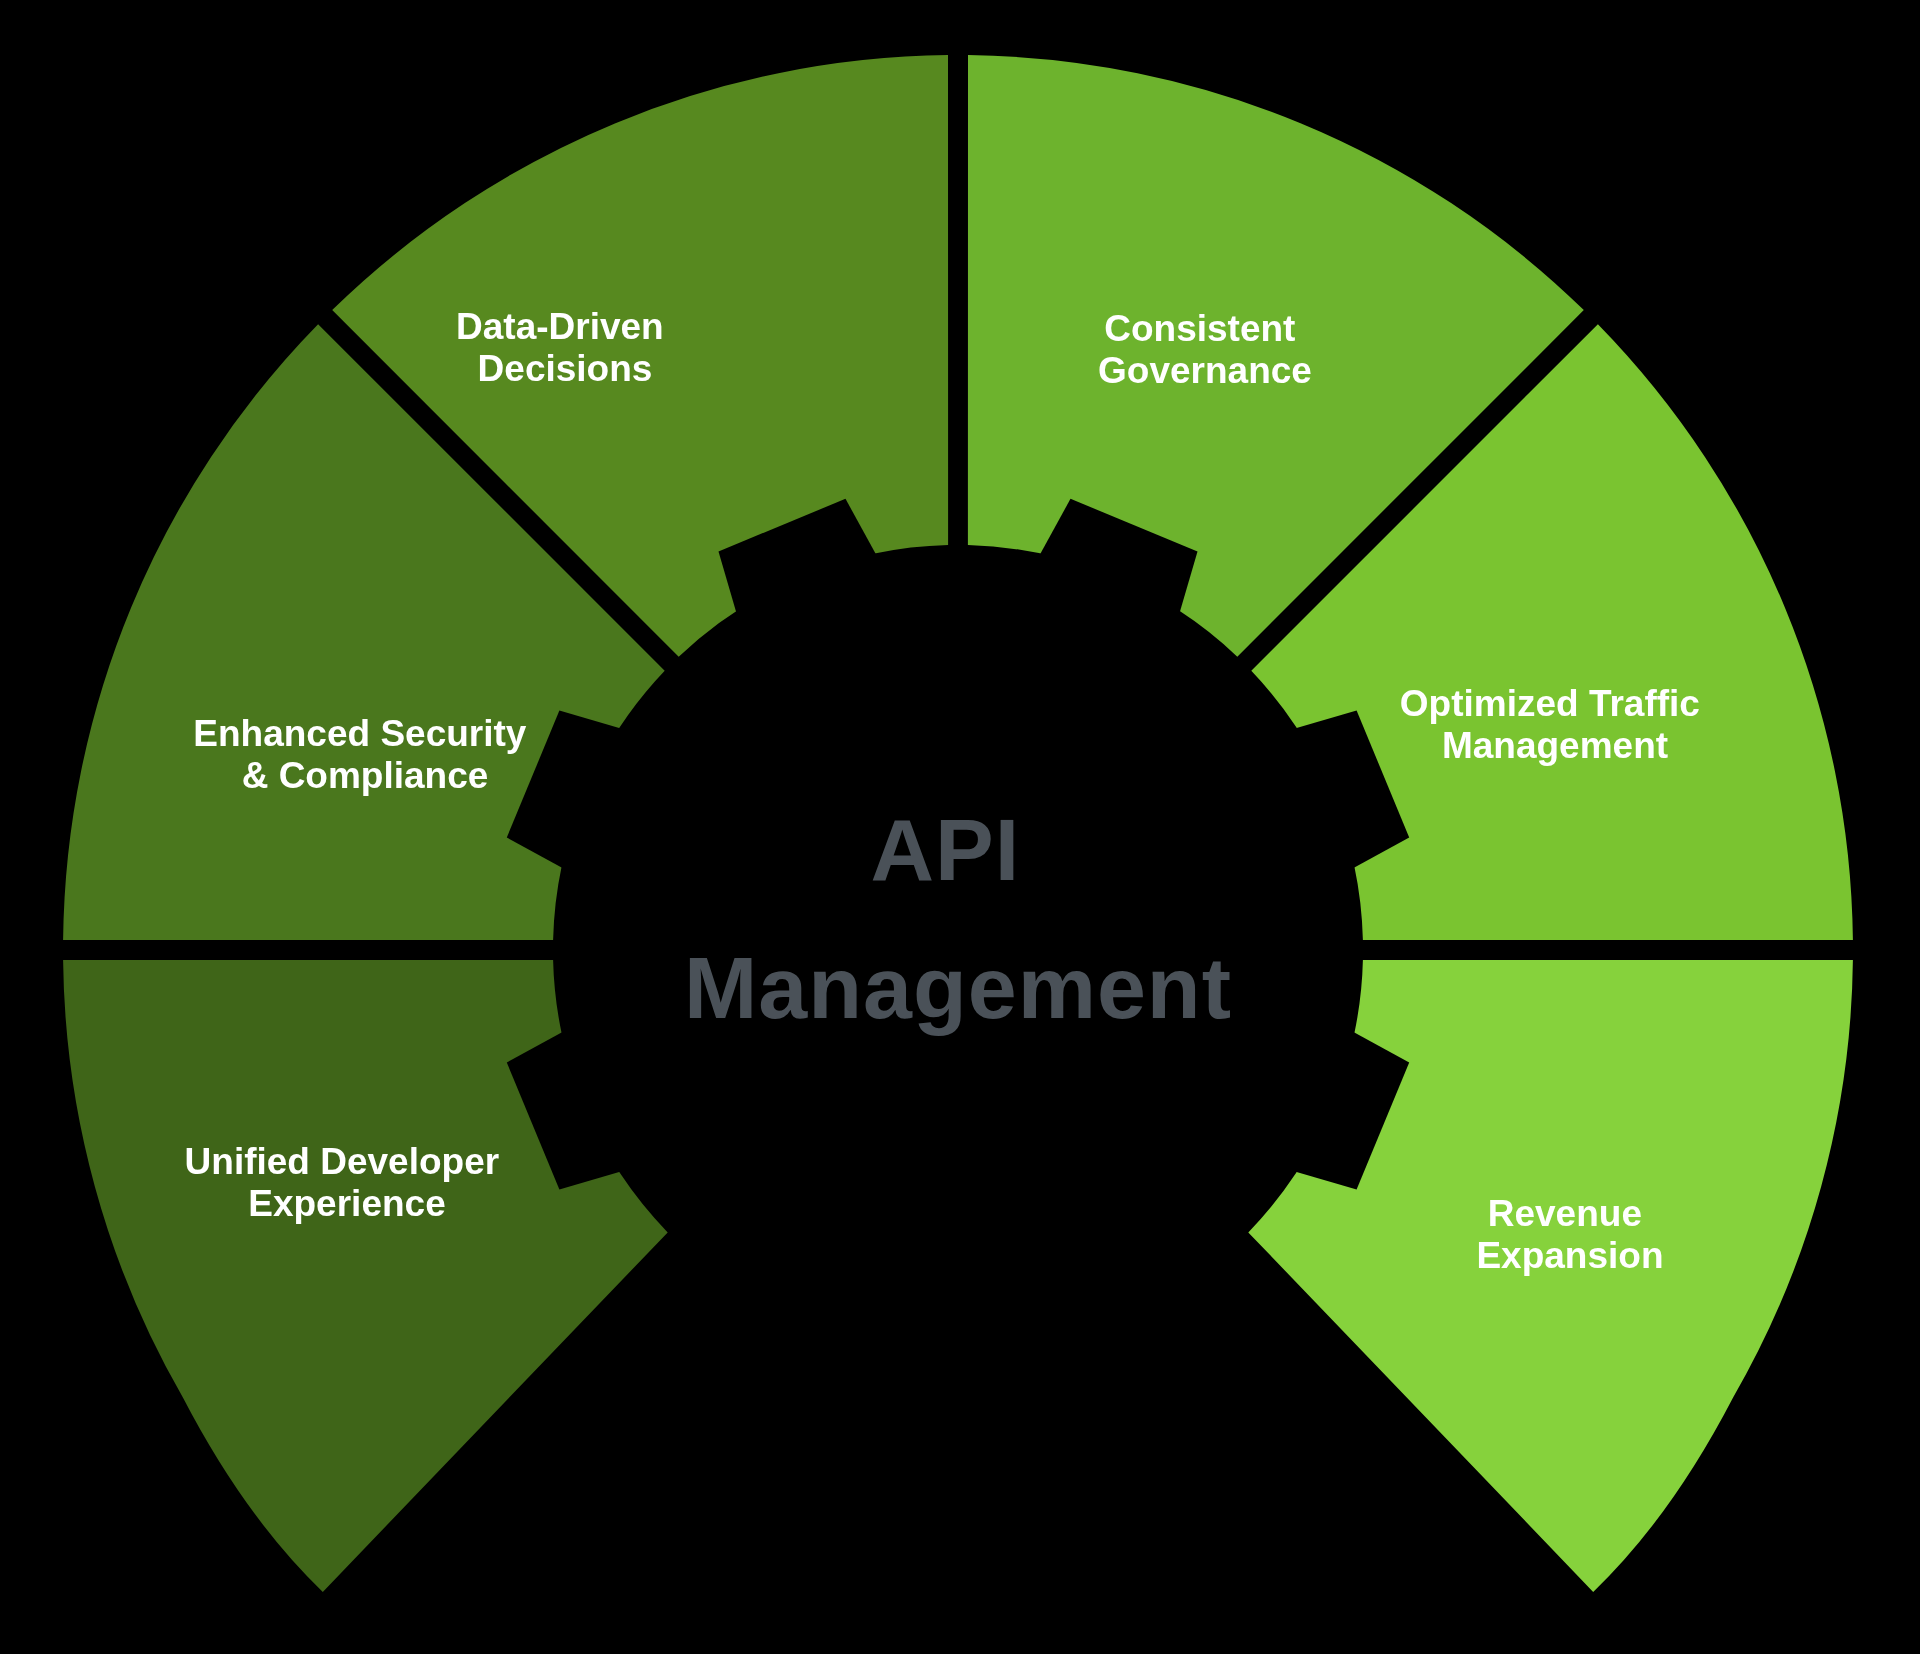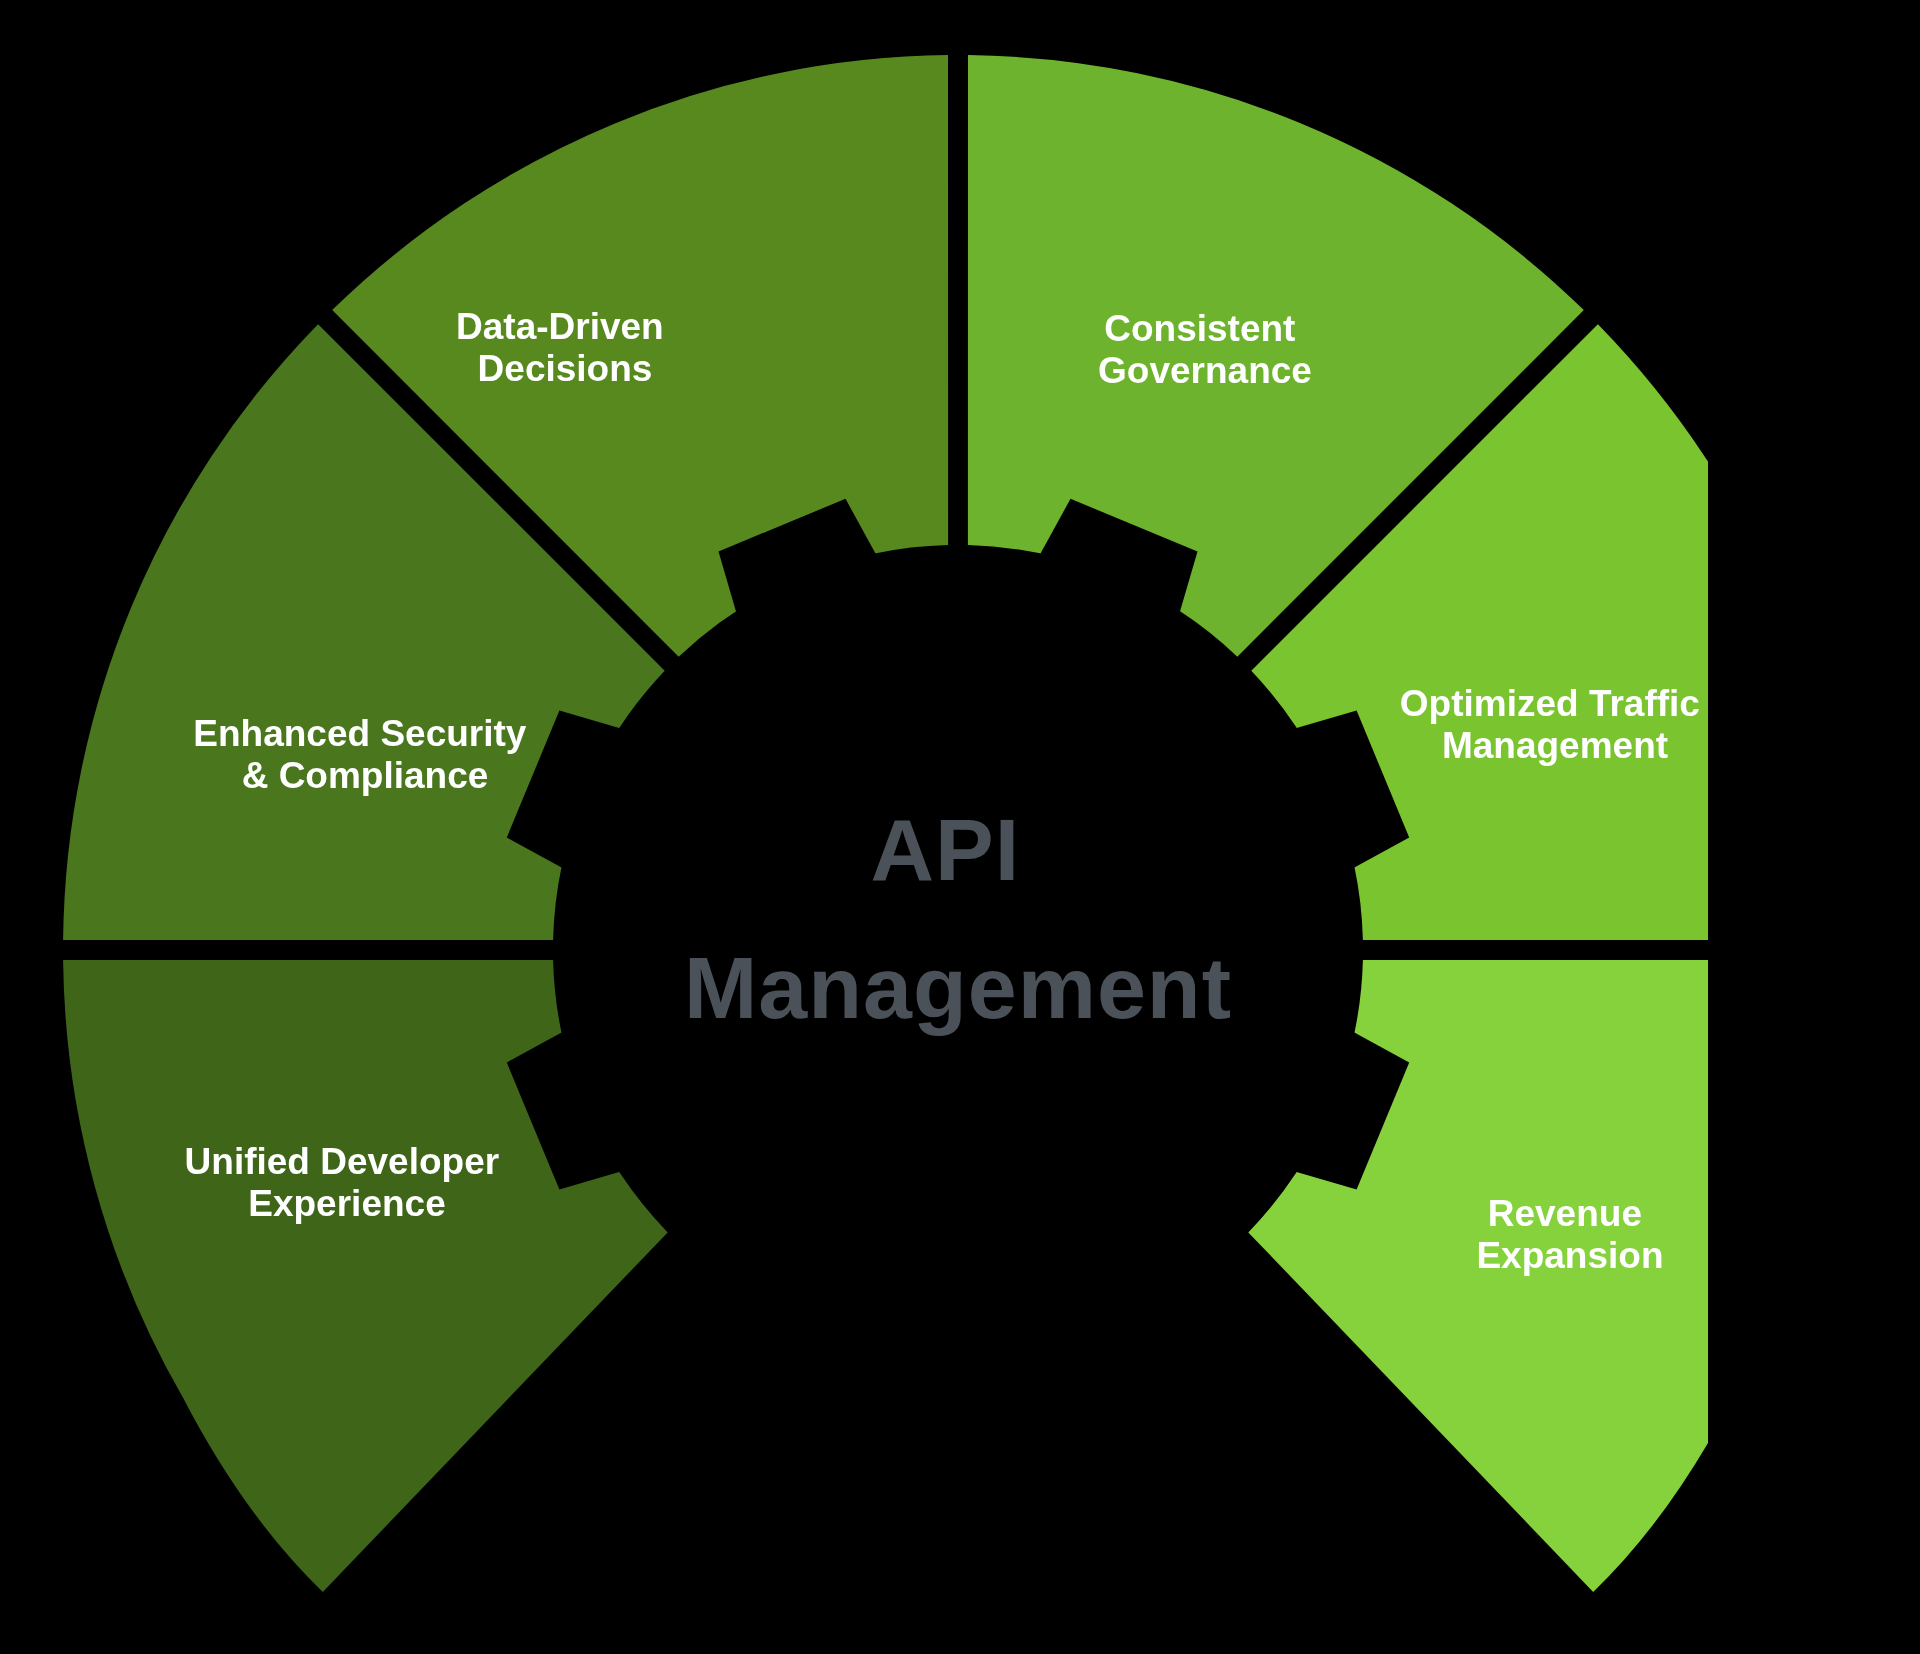--- a/index.html
+++ b/index.html
@@ -1,16 +1,16 @@
 <!DOCTYPE html>
 <html><head>
 <meta charset="utf-8">
 <style>
   html,body{margin:0;padding:0;background:#000;}
-  .stage{width:1708px;height:1654px;position:relative;background:#000;overflow:hidden;}
+  .stage{width:1920px;height:1654px;position:relative;background:#000;overflow:hidden;}
   svg{display:block;}
   text{font-family:"Liberation Sans","DejaVu Sans",sans-serif;text-anchor:middle;}
   .seg-label{font-size:37px;font-weight:700;fill:#ffffff;}
   .center-title{font-size:88px;font-weight:700;letter-spacing:1px;}
 </style>
 </head>
 <body>
 
 <div class="stage">
   <svg width="1920" height="1654" viewBox="0 0 1920 1654">

